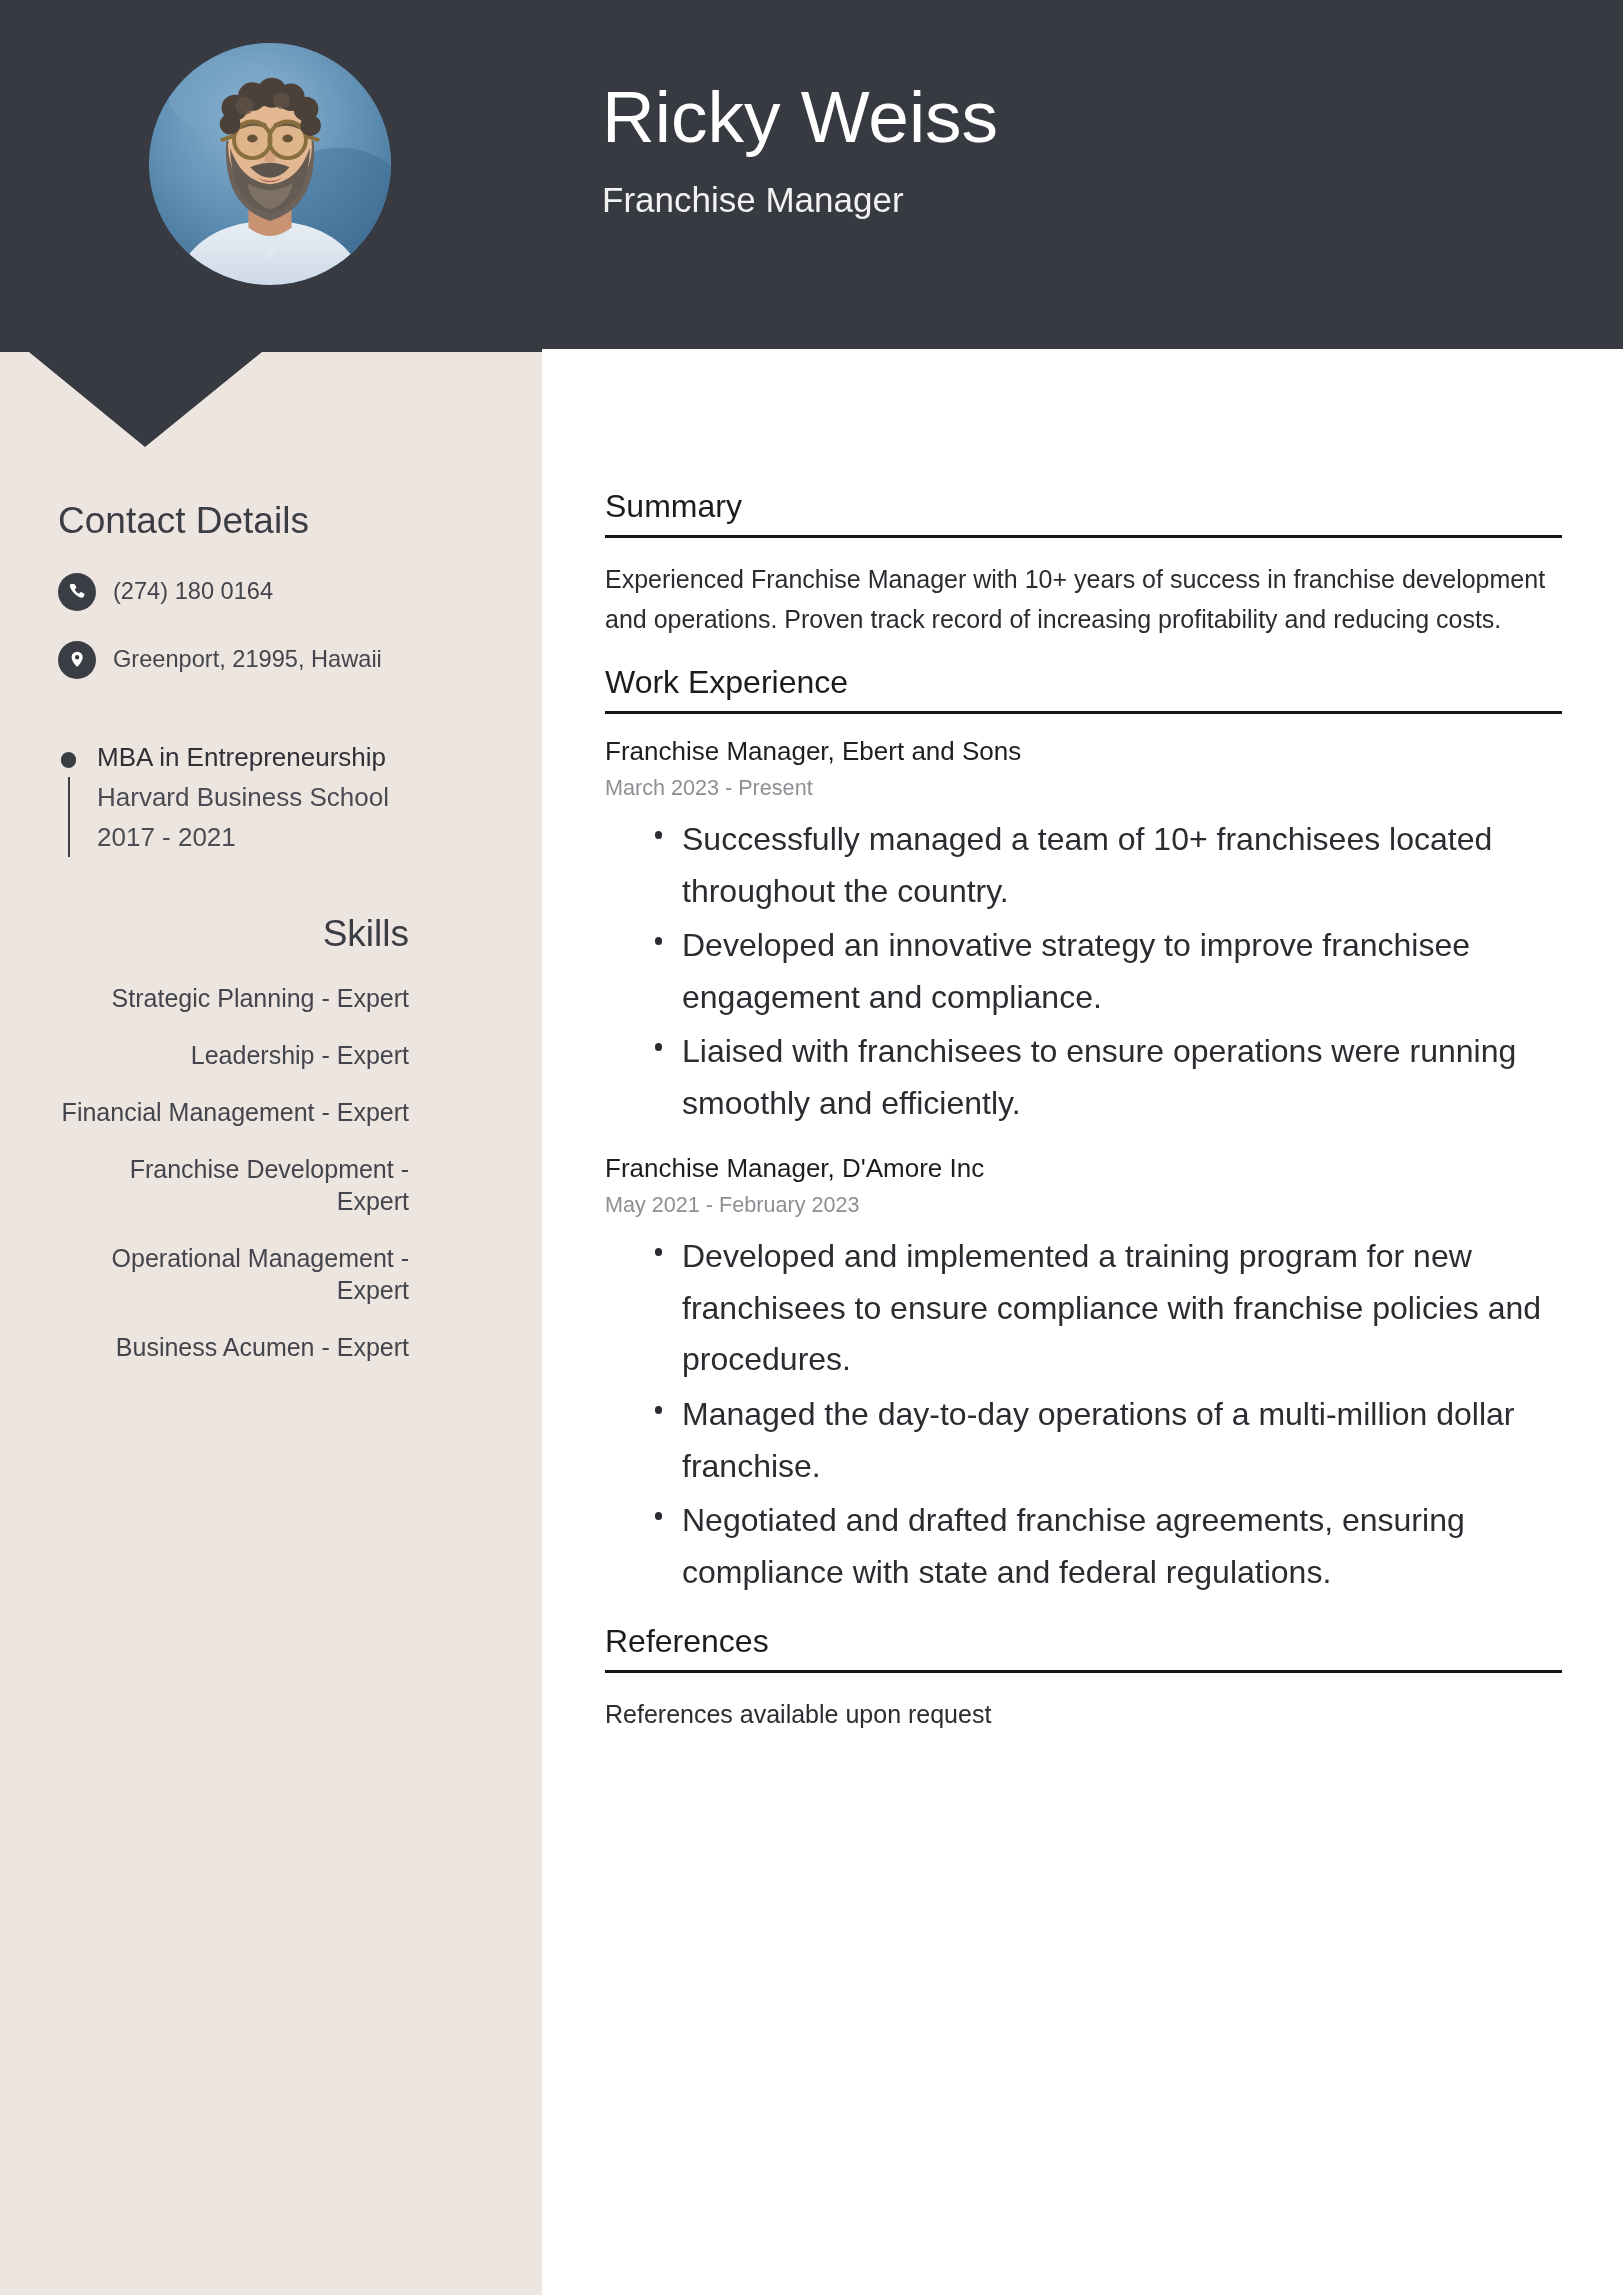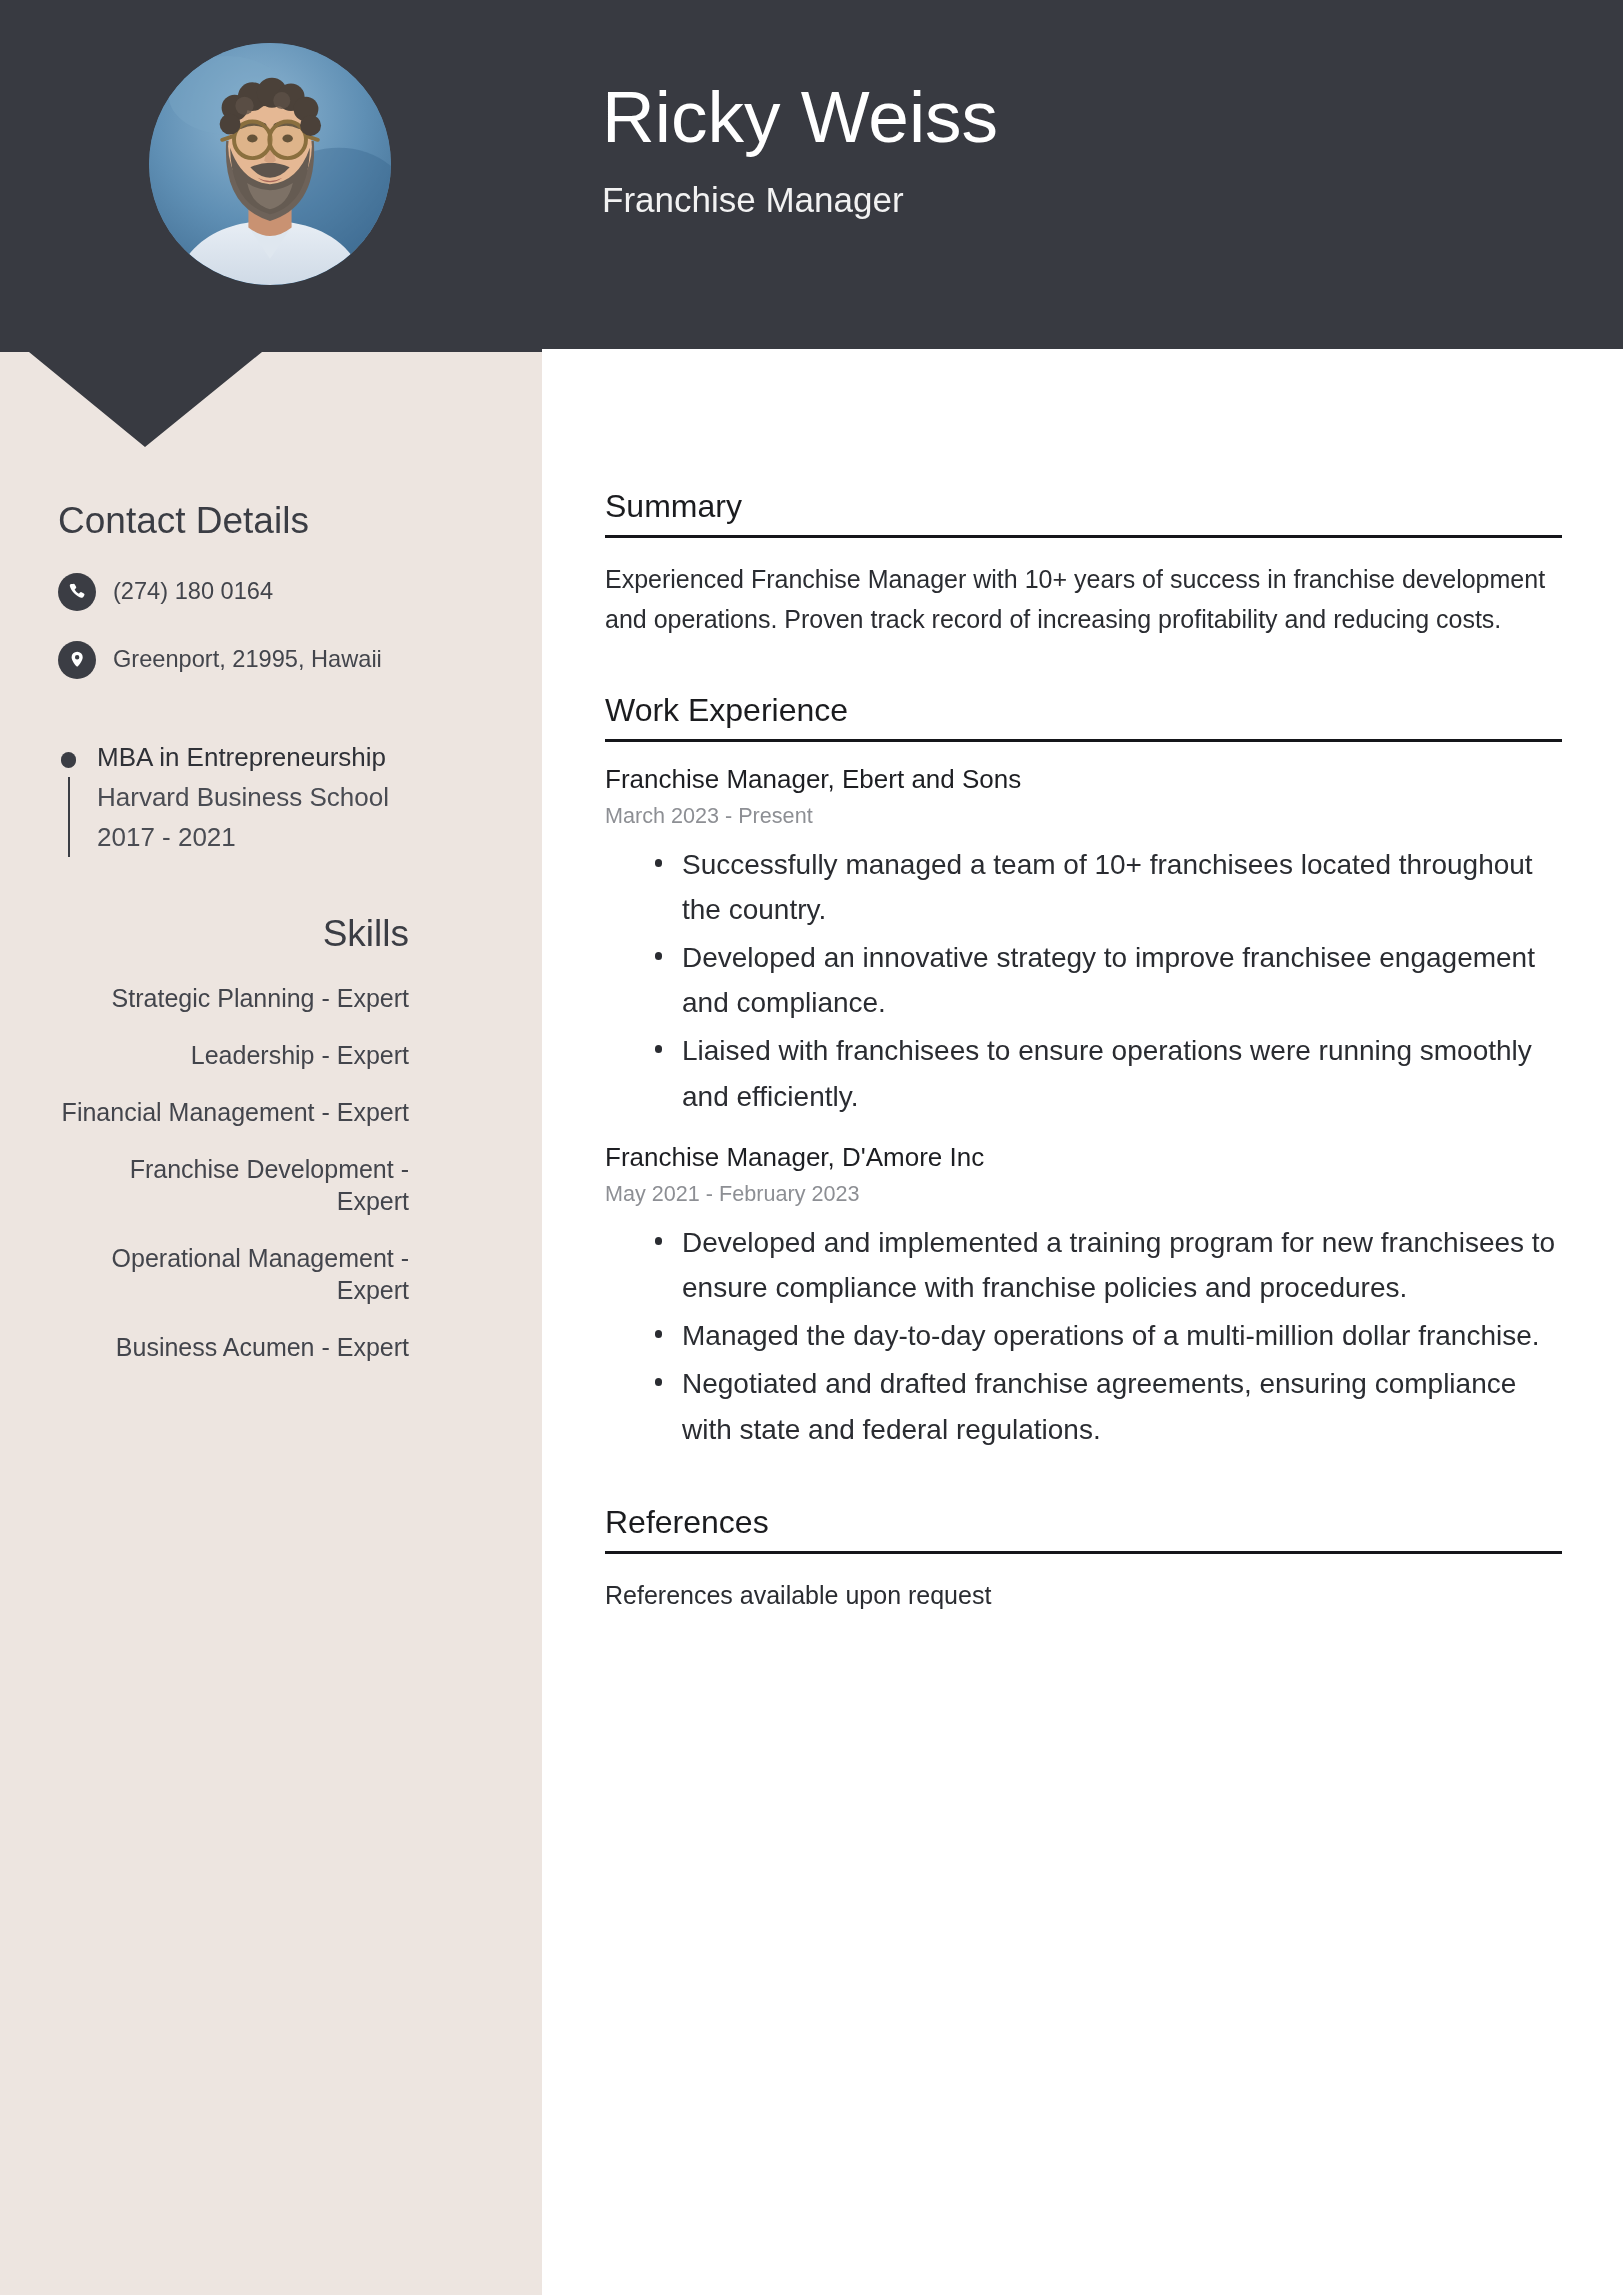--- a/index.html
+++ b/index.html
@@ -180,21 +180,21 @@
 
   
   .main {
     position: absolute;
     left: 605px;
     top: 488px;
     width: 957px;
   }
 
   .sec { margin-bottom: 0; }
-  .sec + .sec { margin-top: 52px; }
+  .sec + .sec { margin-top: 24px; }
 
   .sec-heading {
     font-size: 32px;
     font-weight: 400;
     color: #1b1c1f;
     line-height: 1.18;
     padding-bottom: 9.2px;
     border-bottom: 3.3px solid #15161a;
   }
 
@@ -221,21 +221,21 @@
     line-height: 1.3;
     margin-top: 6.5px;
   }
   .job-bullets {
     margin-top: 11.8px;
     padding-left: 77px;
     list-style: none;
   }
   .job-bullets li {
     position: relative;
-    font-size: 28px;
+    font-size: 32px;
     color: #2a2c31;
     line-height: 1.62;
     margin-top: 2.6px;
   }
   .job-bullets li::before {
     content: "";
     position: absolute;
     left: -27.5px;
     top: 17px;
     width: 7.9px;

